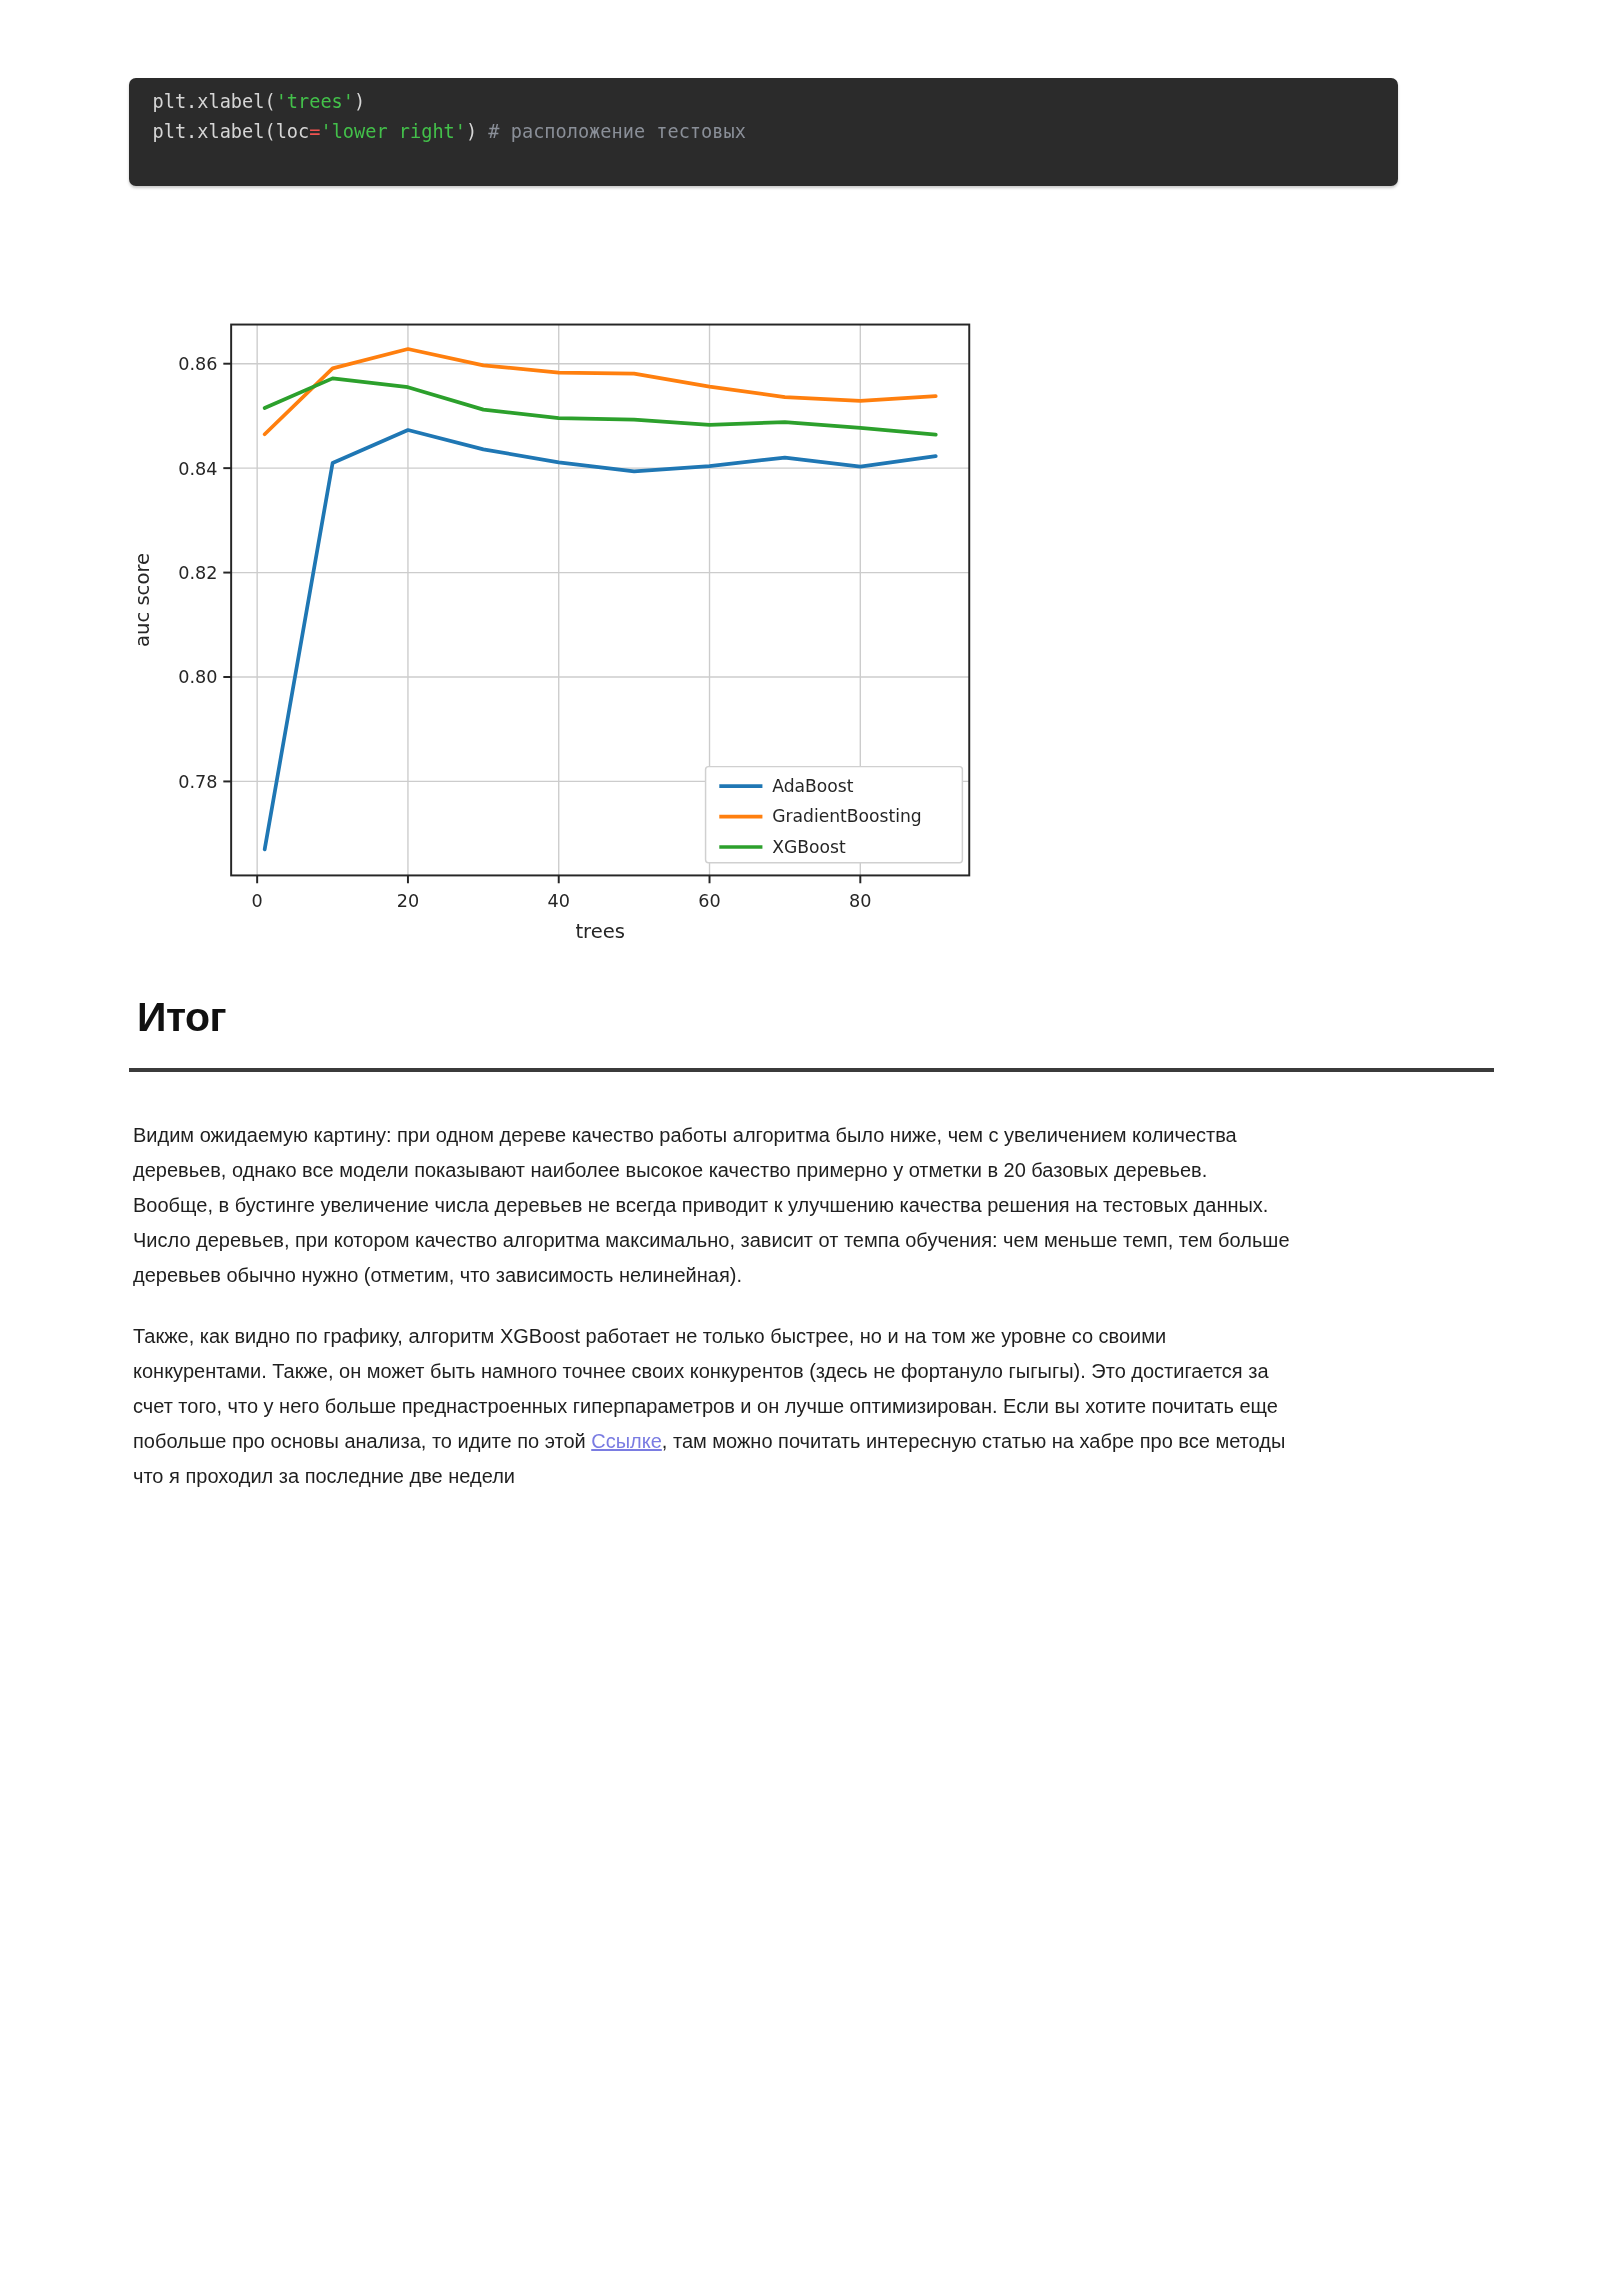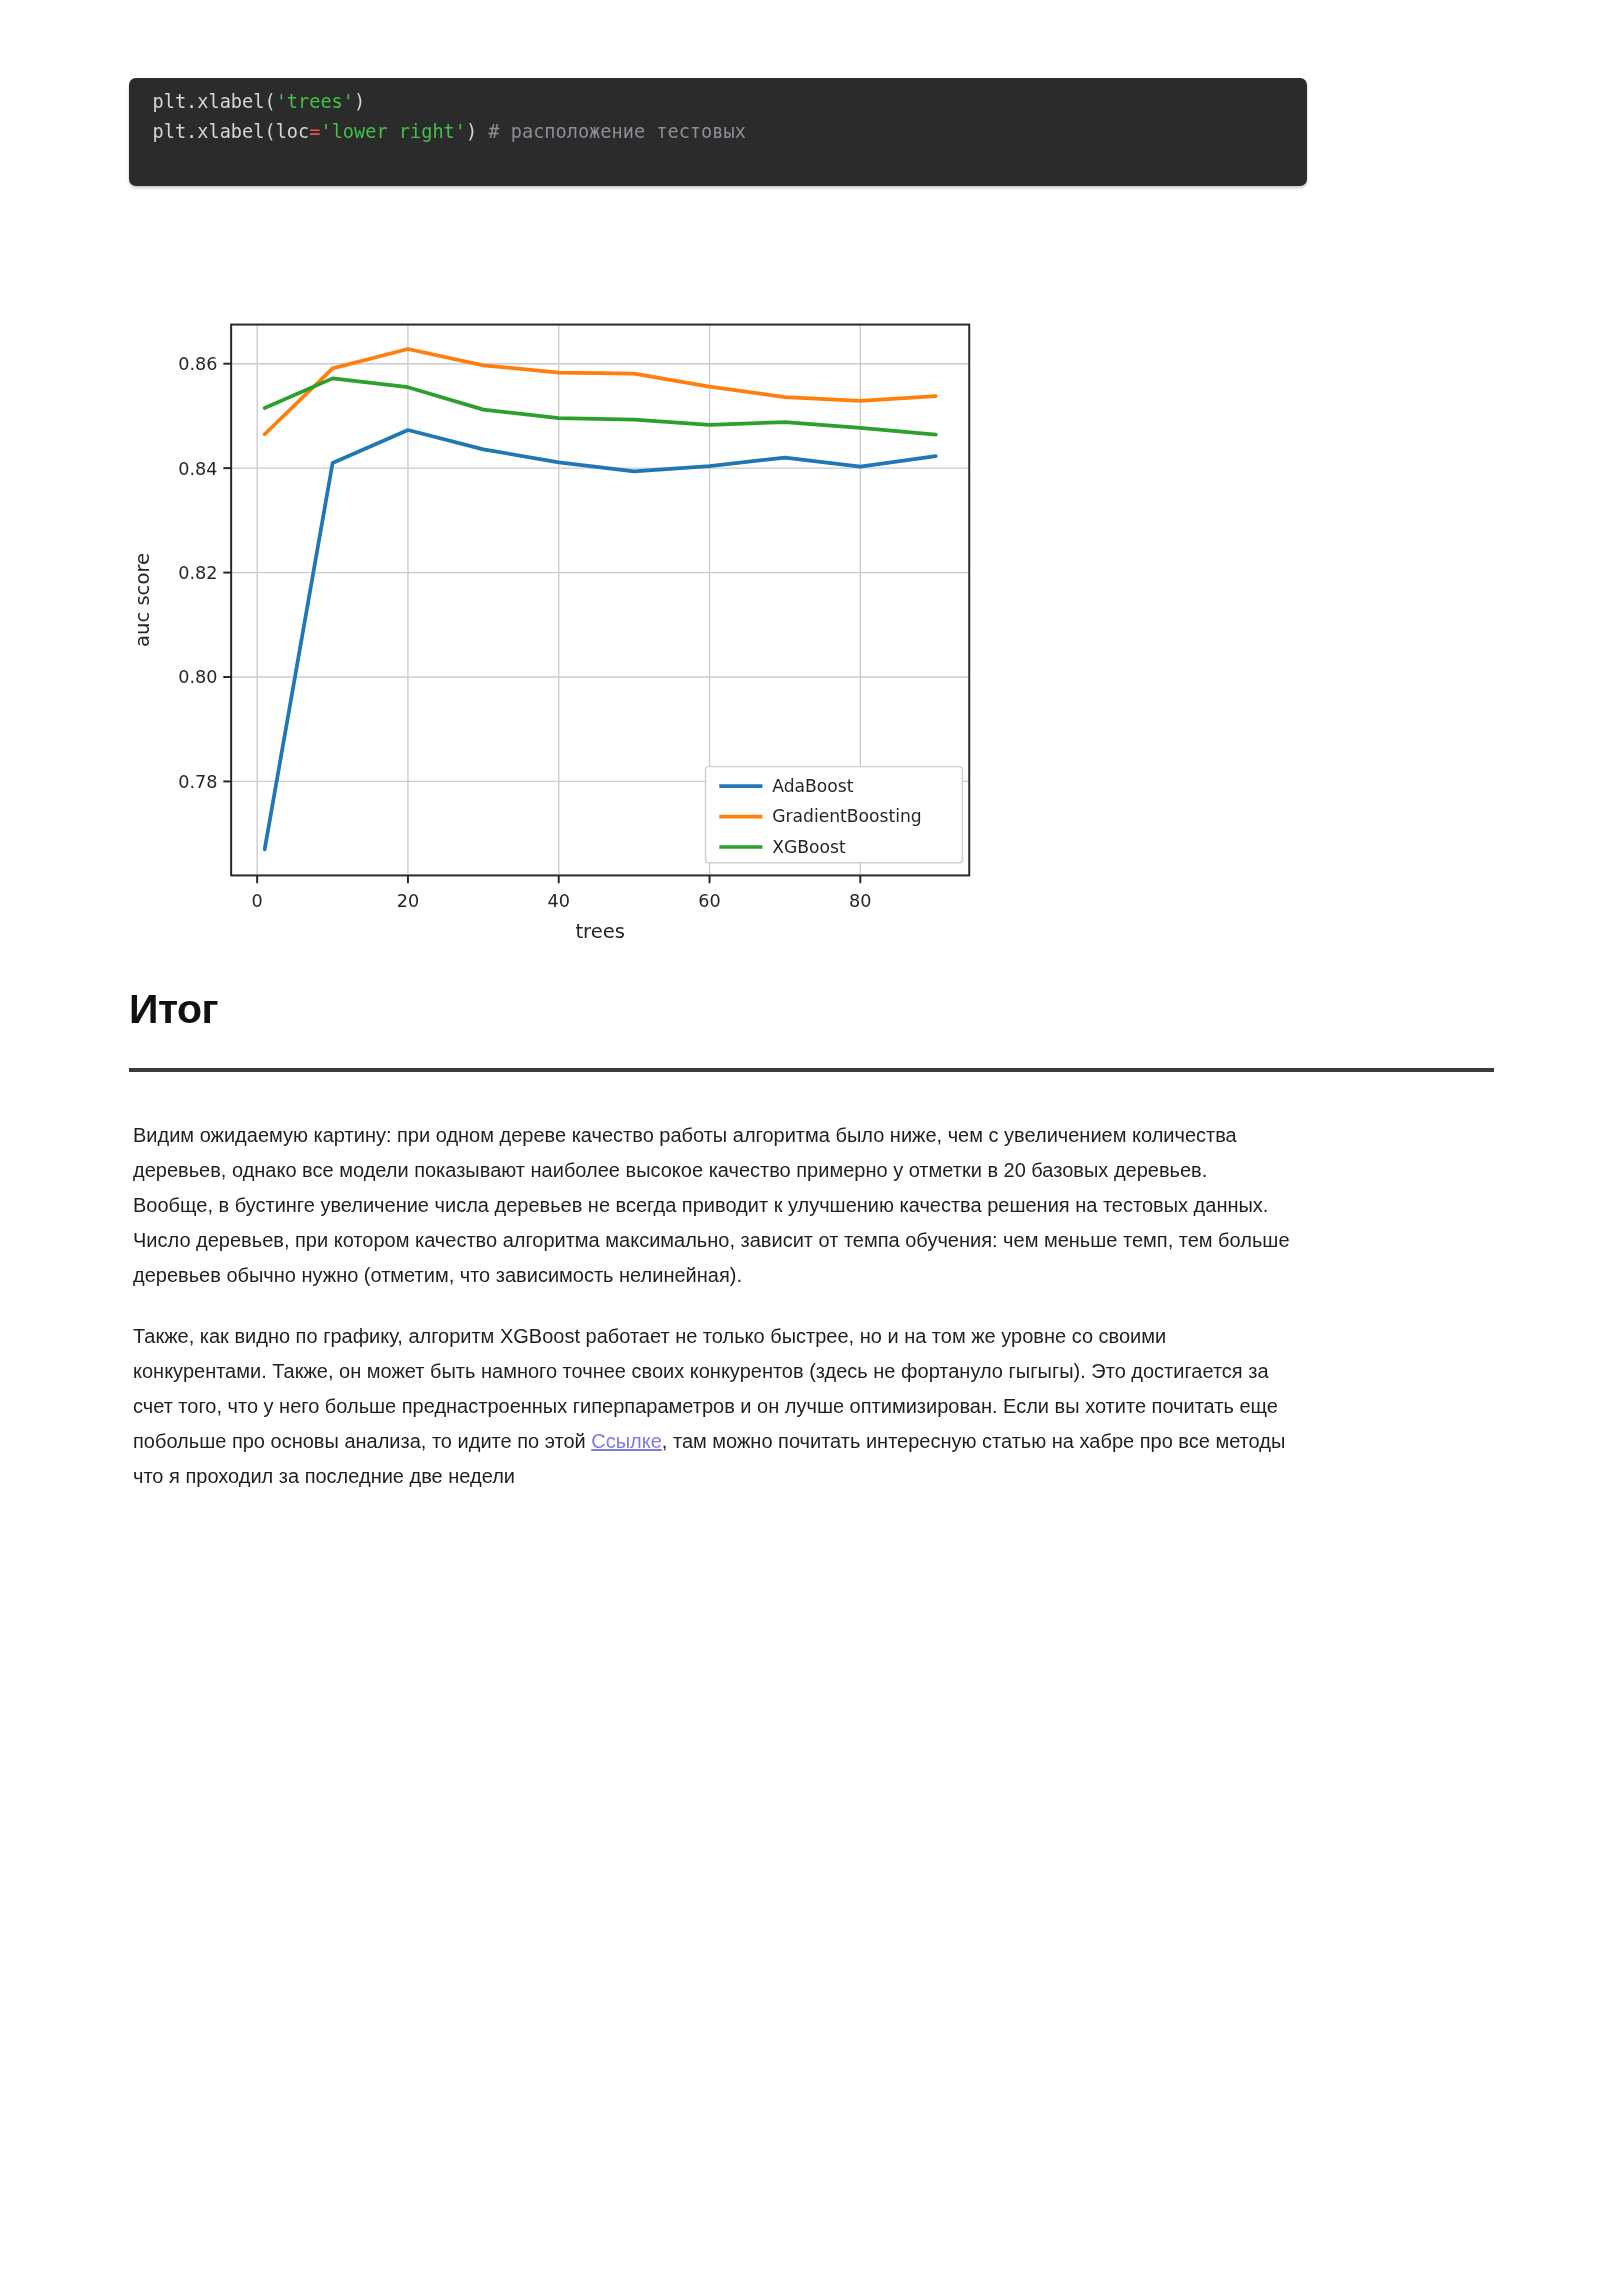--- a/index.html
+++ b/index.html
@@ -1,31 +1,31 @@
 <!DOCTYPE html>
 <html style="--cell-background: #2b2b2b; --code-plain: #d6d6d6; --code-string: #43c04a; --code-operator: #ef5350; --code-comment: #8a8f98; --output-text: #c9c9c9; --body-text: #1f1f1f; --divider: #3b3b3b; --link: #7a7ce2; --series-adaboost: #1f77b4; --series-gradientboosting: #ff7f0e; --series-xgboost: #2ca02c;"><head>
 <meta charset="utf-8">
 <style>
   html,body{margin:0;padding:0;background:#ffffff;}
   .page{position:relative;width:1623px;height:2296px;background:#ffffff;overflow:hidden;
         font-family:"Liberation Sans",sans-serif;}
-  .cell{position:absolute;left:129px;width:1178px;box-sizing:border-box;
+  .cell{position:absolute;left:129px;width:1269px;box-sizing:border-box;
         background:var(--cell-background,#2b2b2b);border-radius:6.9px;
         box-shadow:0 2px 2.9px rgba(0,0,0,.22);
         font-family:"DejaVu Sans Mono",monospace;font-size:18.6px;}
   .code-cell{top:78px;height:108px;padding:8.8px 23.5px;line-height:30px;}
   .code-line{white-space:pre;}
   .tok-plain{color:var(--code-plain,#d6d6d6);}
   .tok-str{color:var(--code-string,#43c04a);}
   .tok-op{color:var(--code-operator,#ef5350);}
   .tok-com{color:var(--code-comment,#8a8f98);}
   .output-cell{top:210px;height:74px;display:flex;align-items:center;padding:0 23.5px;
         color:var(--output-text,#c9c9c9);white-space:pre;}
   .figure{position:absolute;left:129px;top:302px;width:863px;height:644px;}
-  .heading{position:absolute;left:129px;top:986px;margin:0;font-size:41px;font-weight:700;
+  .heading{position:absolute;left:129px;top:986px;margin:8px;font-size:41px;font-weight:700;
         color:#111111;letter-spacing:-0.5px;}
   .rule{position:absolute;left:129px;top:1068px;width:1365px;height:3.9px;border:none;margin:0;
         background:var(--divider,#3b3b3b);}
   .body-text{position:absolute;left:129px;width:1365px;margin:4px;font-size:20px;line-height:35px;
         color:var(--body-text,#1f1f1f);white-space:pre-line;}
   .p1{top:1114px;}
   .p2{top:1315px;}
   .link{color:var(--link,#7a7ce2);text-decoration:underline;cursor:pointer;}
 </style>
 </head>

